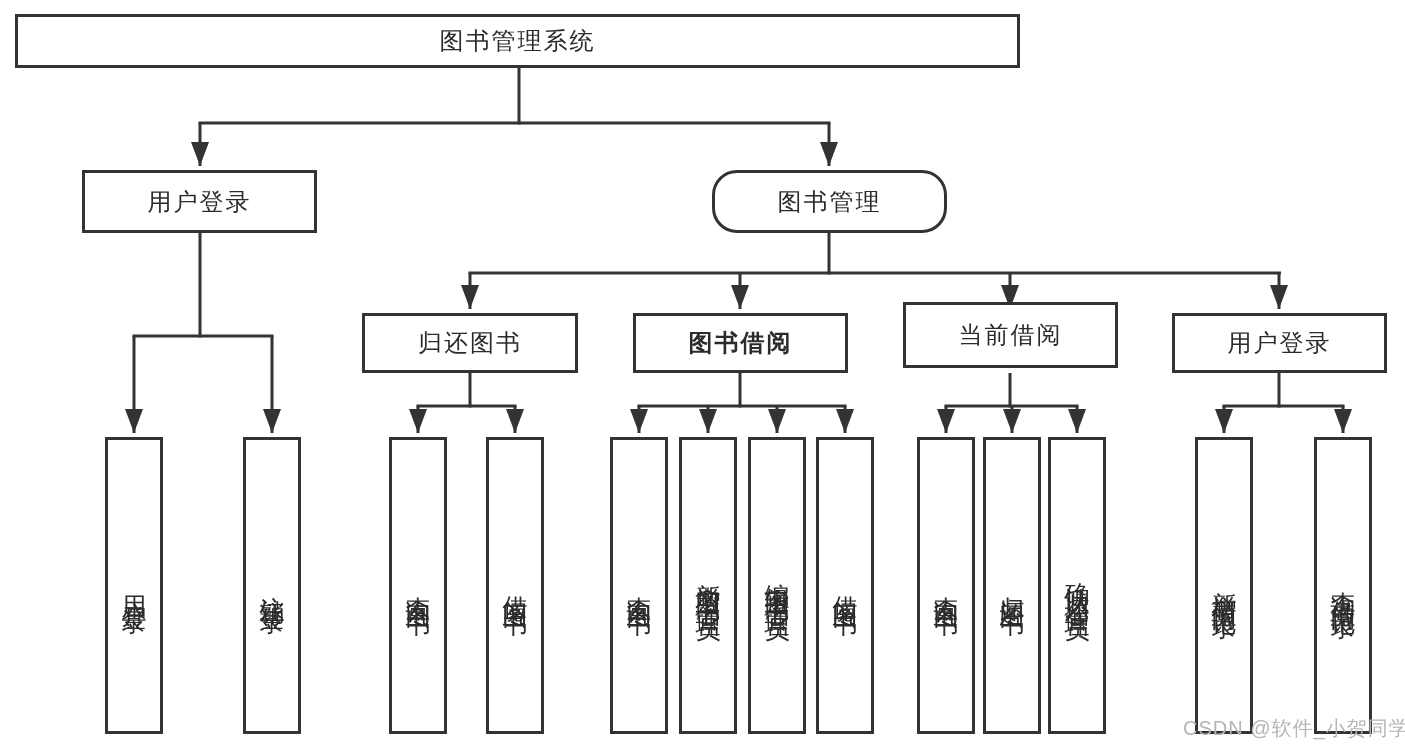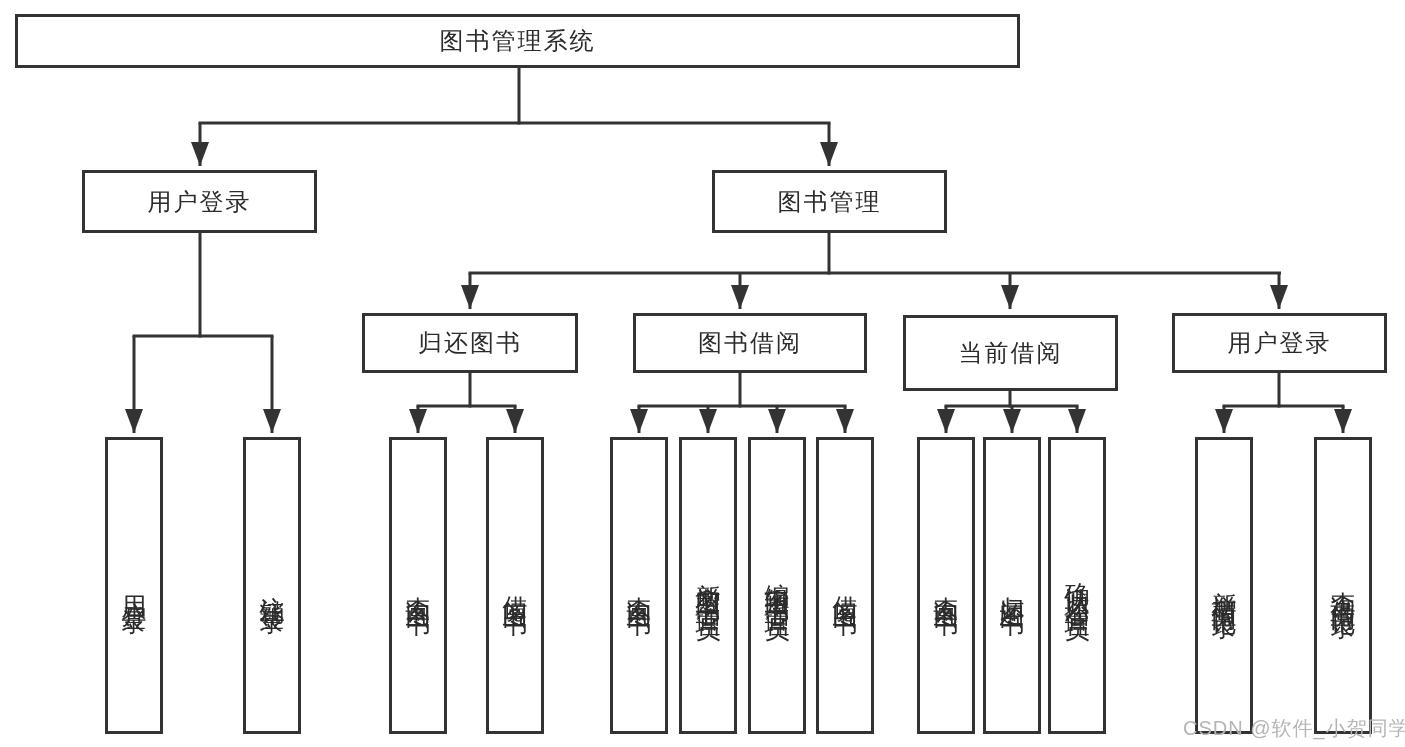--- a/index.html
+++ b/index.html
@@ -44,25 +44,25 @@
     writing-mode: vertical-rl;
     text-orientation: mixed;
     font-size: 25px;
     letter-spacing: 5px;
     line-height: 1;
   }
   
   #b-root       { left: 15px;   top: 14px;  width: 1005px; height: 54px; }
   
   #b-user-login { left: 82px;   top: 170px; width: 235px;  height: 63px; }
-  #b-book-mgmt  { left: 712px;  top: 170px; width: 235px;  height: 63px; }
+  #b-book-mgmt  { left: 712px;  top: 170px; width: 235px;  height: 63px; border-radius: 25px; }
   
   #b-new-rec    { left: 362px;  top: 313px; width: 216px;  height: 60px; }
-  #b-borrowing  { left: 633px;  top: 313px; width: 234px;  height: 60px; }
-  #b-current    { left: 903px;  top: 315px; width: 215px;  height: 76px; }
+  #b-borrowing  { left: 633px;  top: 313px; width: 215px;  height: 60px; font-weight: bold; }
+  #b-current    { left: 903px;  top: 302px; width: 215px;  height: 66px; }
   #b-records    { left: 1172px; top: 313px; width: 215px;  height: 60px; }
   
   .v-box        { top: 437px; width: 58px; height: 297px; }
   #l-login      { left: 105px; }
   #l-logout     { left: 243px; }
   #l-query1     { left: 389px; }
   #l-borrow1    { left: 486px; }
   #l-query2     { left: 610px; }
   #l-addbook    { left: 679px; }
   #l-editbook   { left: 748px; }

